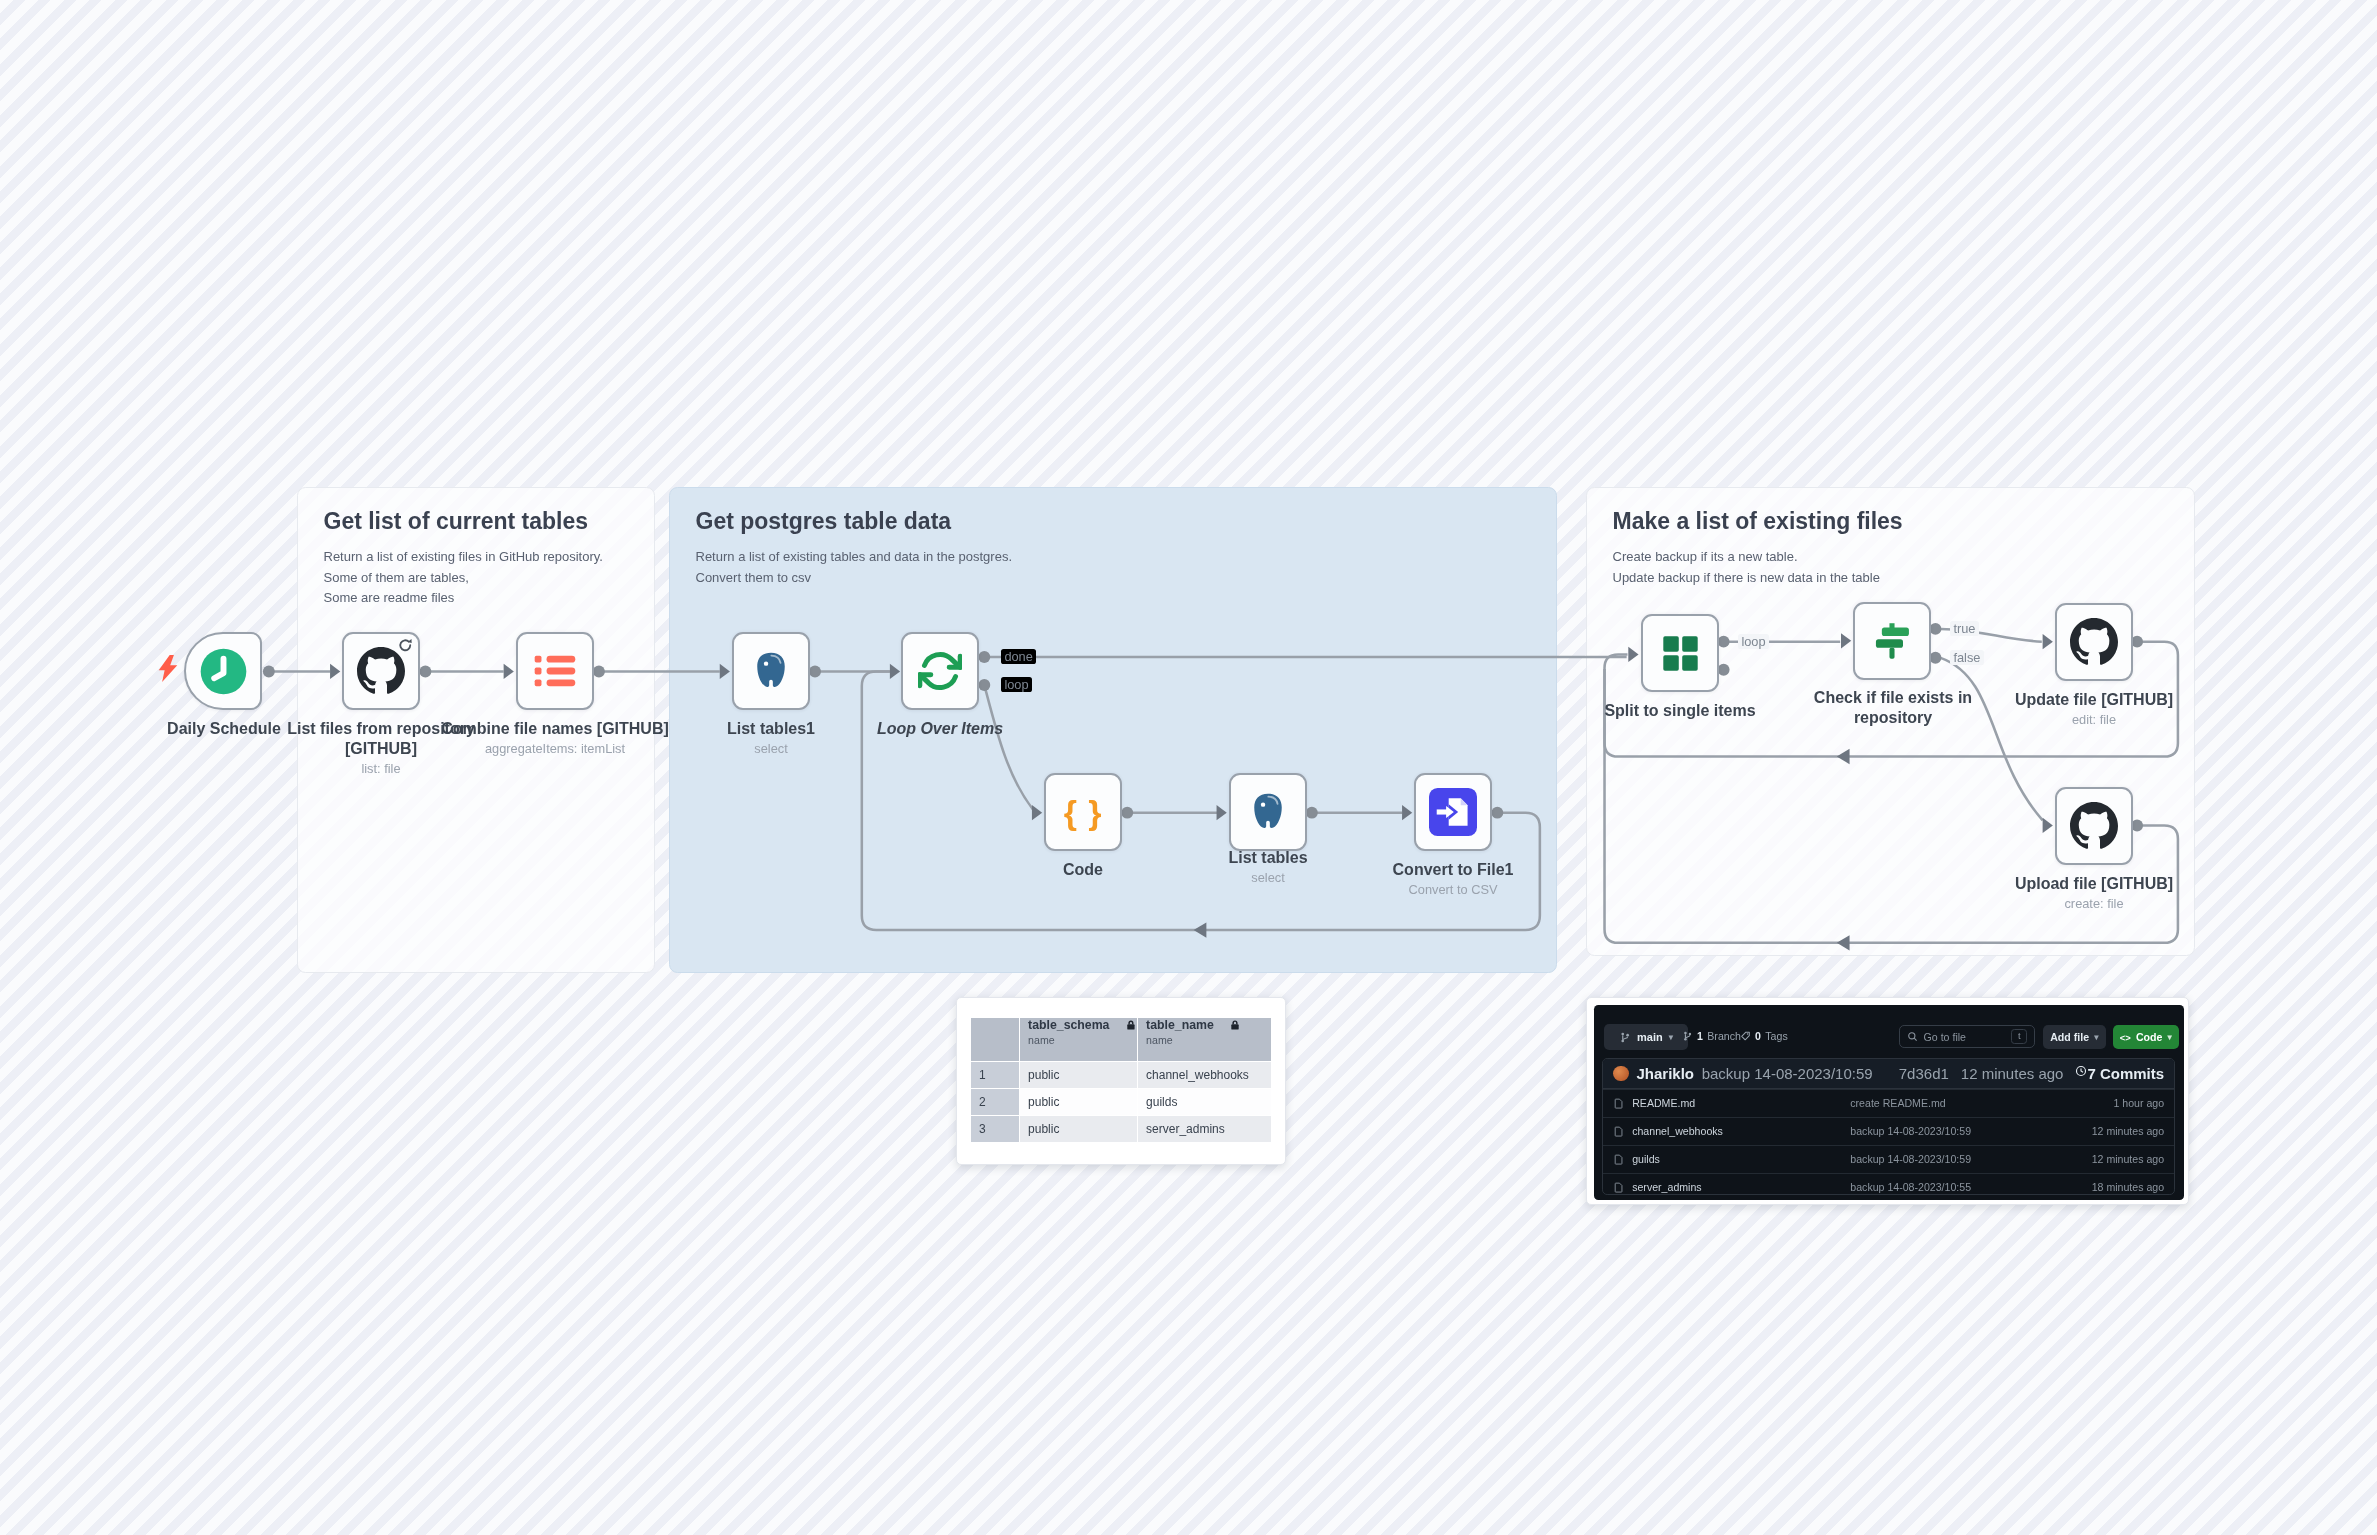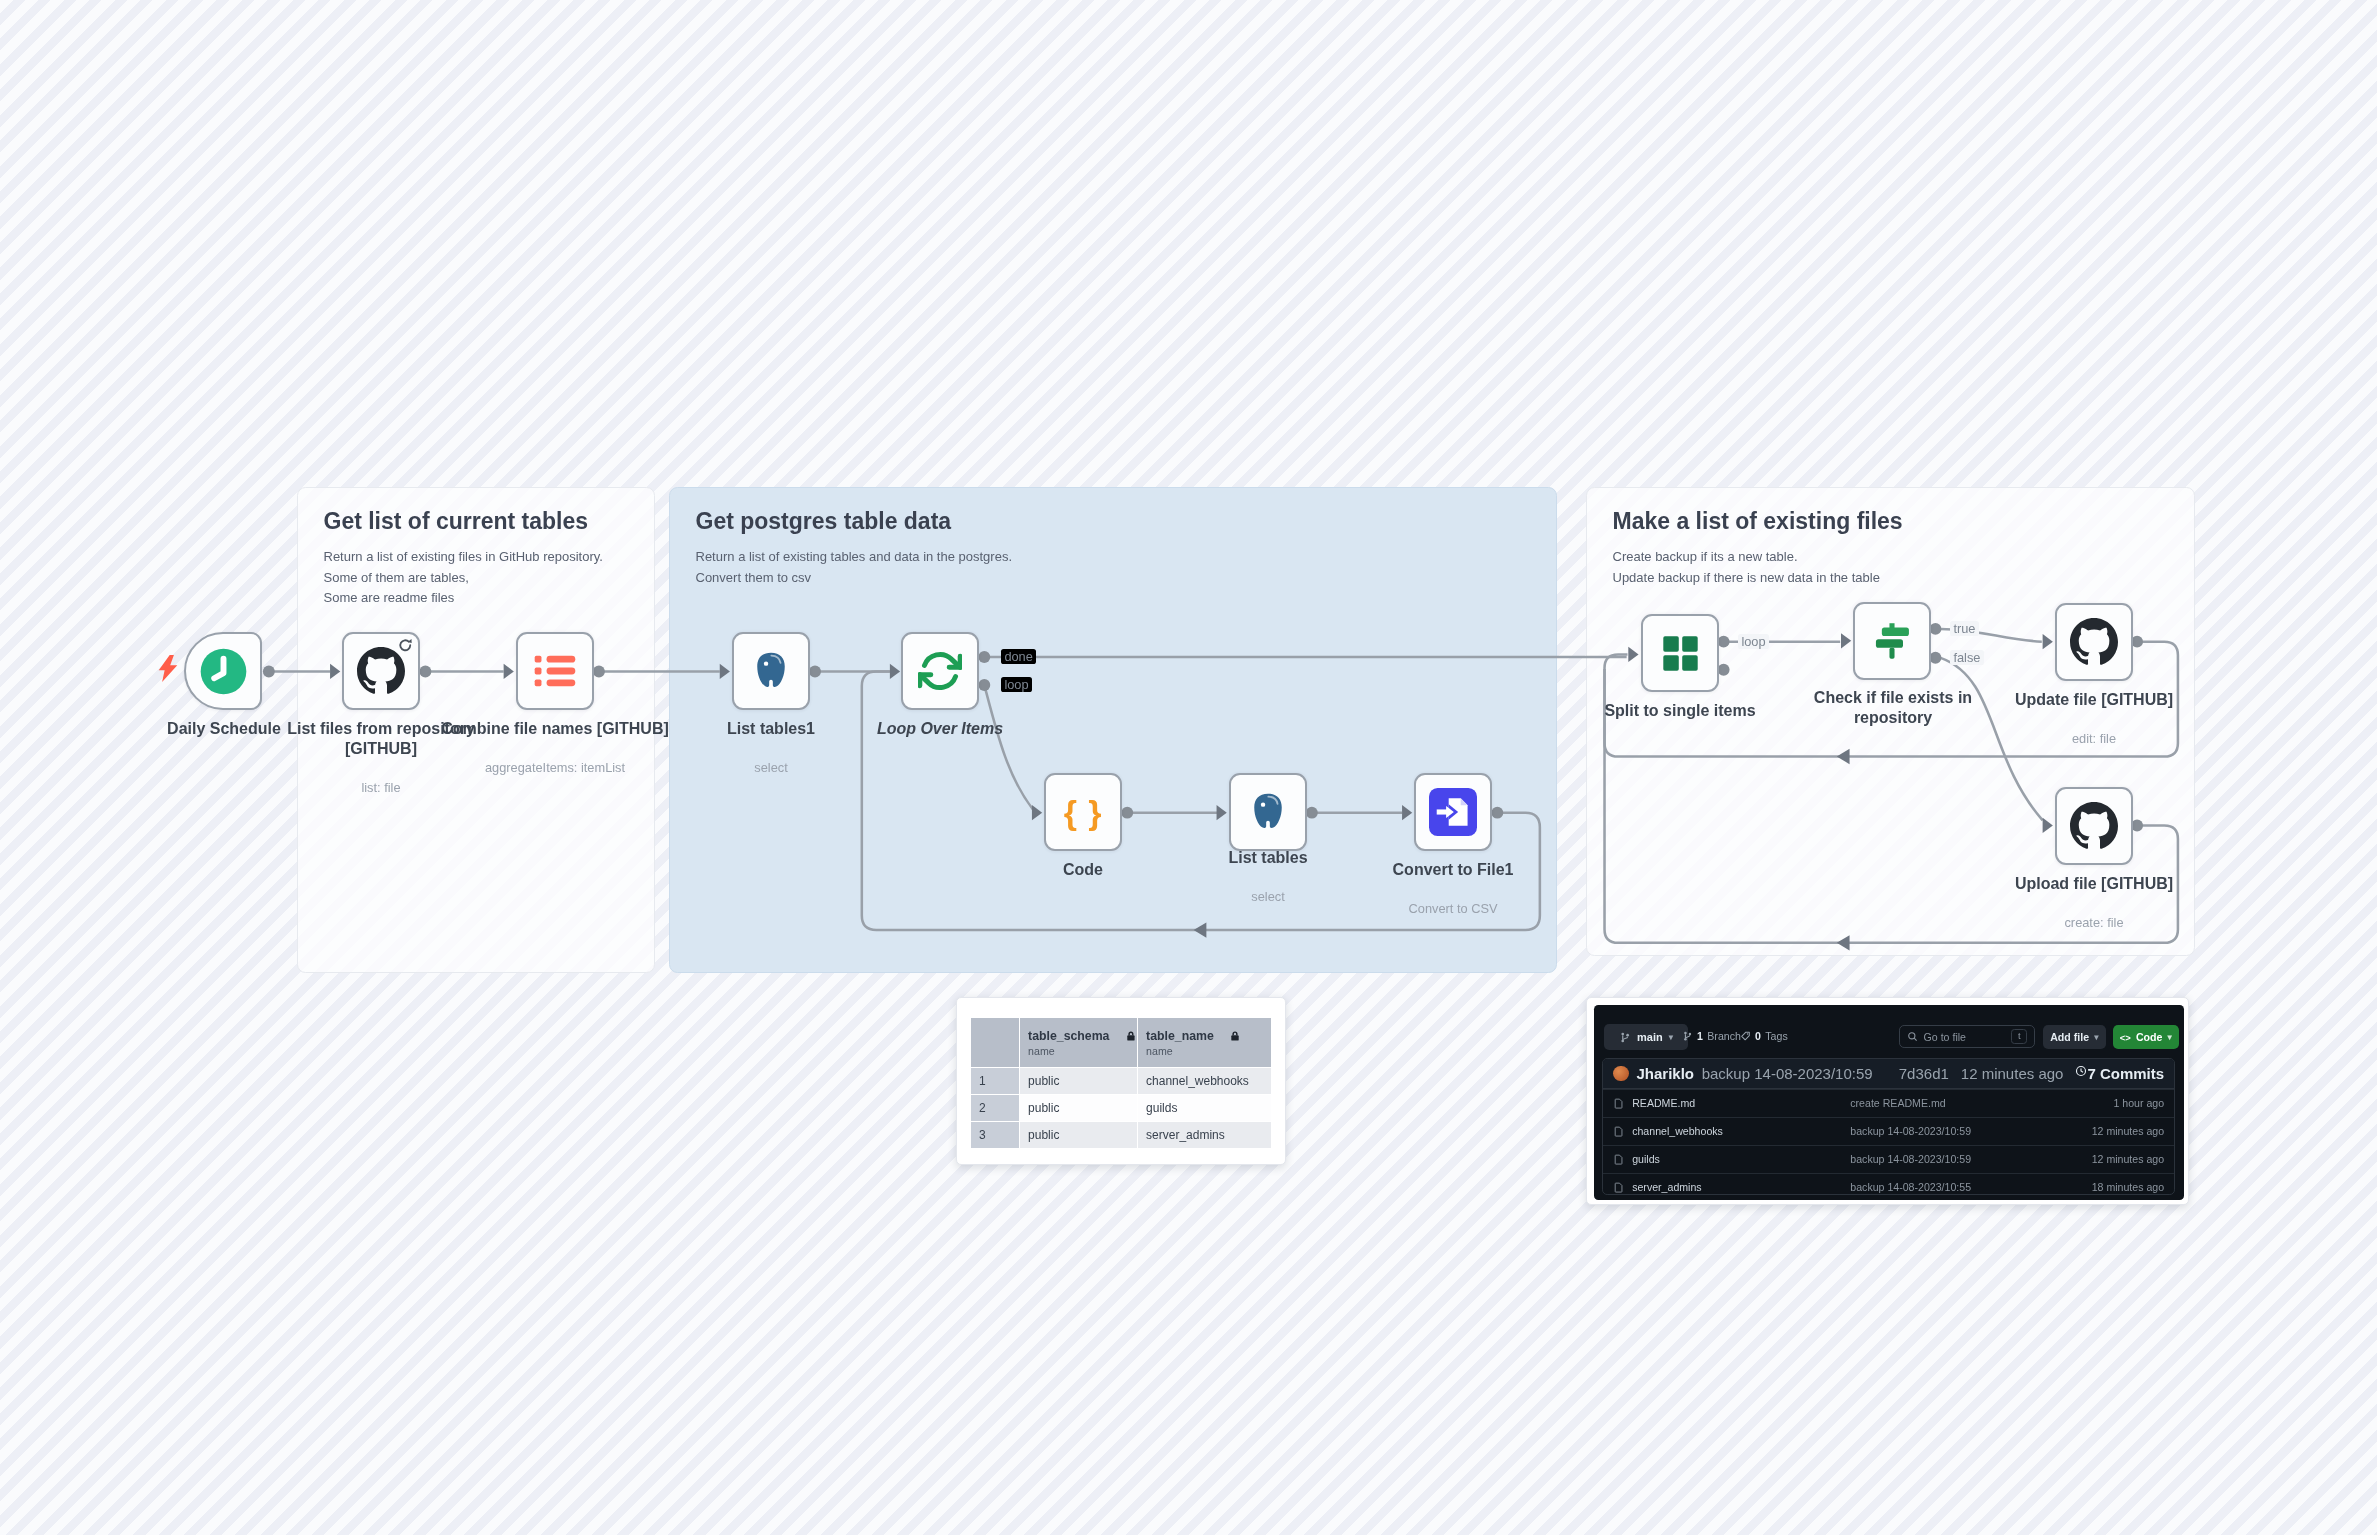--- a/index.html
+++ b/index.html
@@ -19,33 +19,33 @@
   
   .node{position:absolute;width:78px;height:78px;background:#fcfdfe;border:2.1px solid #99a1ab;
     border-radius:11px;box-shadow:0 0.9px 3.4px rgba(25,35,50,.07);
     display:flex;align-items:center;justify-content:center;z-index:3;box-sizing:border-box;}
   .trigger{border-radius:39px 11px 11px 39px;}
   .badge{position:absolute;top:4.3px;right:6px;}
   .braces{font-size:34px;font-weight:700;color:#f59a23;letter-spacing:0.9px;}
 
   .nlabel{position:absolute;width:238px;text-align:center;z-index:3;
     font-size:16px;font-weight:600;color:#3d4550;line-height:1.25;}
-  .nl-sub{font-size:12.8px;font-weight:400;color:#9aa2ad;margin-top:21px;}
+  .nl-sub{font-size:12.8px;font-weight:400;color:#9aa2ad;margin-top:2px;}
 
   .elabel{position:absolute;z-index:4;font-size:12.8px;color:#7e8792;padding:0 3.4px;border-radius:2.6px;}
   .el-blue{background:#000000;}
   .el-gray{background:#f3f5f8;}
 
   
   .panel{position:absolute;background:#fff;border:0.9px solid #e3e6ec;border-radius:5.1px;
     box-shadow:0 2.6px 8.5px rgba(30,40,60,.14);z-index:3;box-sizing:border-box;}
   .ptable{position:absolute;left:13.6px;top:20.4px;display:grid;grid-template-columns:49px 118px 134px;}
   .pt-cell{border-right:1.7px solid #fff;border-bottom:1.7px solid #fff;box-sizing:border-box;
     font-size:12px;color:#39424e;display:flex;align-items:center;padding-left:8.5px;height:27px;}
-  .pt-head{background:#b7bec9;height:50px;flex-direction:column;align-items:flex-start;justify-content:center;padding-left:8.5px;}
+  .pt-head{background:#b7bec9;height:44px;flex-direction:column;align-items:flex-start;justify-content:flex-start;padding-left:8.5px;}
   .pt-head .h-top{display:flex;align-items:center;gap:15.3px;font-weight:700;font-size:12.3px;color:#2f3845;width:100%;}
   .pt-head .h-sub{font-size:10.6px;color:#4d5663;margin-top:1.7px;}
   .pt-num{background:#c8ced8;justify-content:flex-start;}
   .pt-odd{background:#e9ebef;}
   .pt-even{background:#fdfdfe;}
 
   
   .ghdark{position:absolute;left:6.8px;top:6.8px;width:590px;height:195px;background:#0e1319;border-radius:4.3px;overflow:hidden;}
   .gh-pill{position:absolute;display:flex;align-items:center;gap:6px;background:#262c35;border-radius:5.1px;
     height:25.5px;padding:0 15px;font-size:11px;font-weight:700;color:#e6edf3;}

